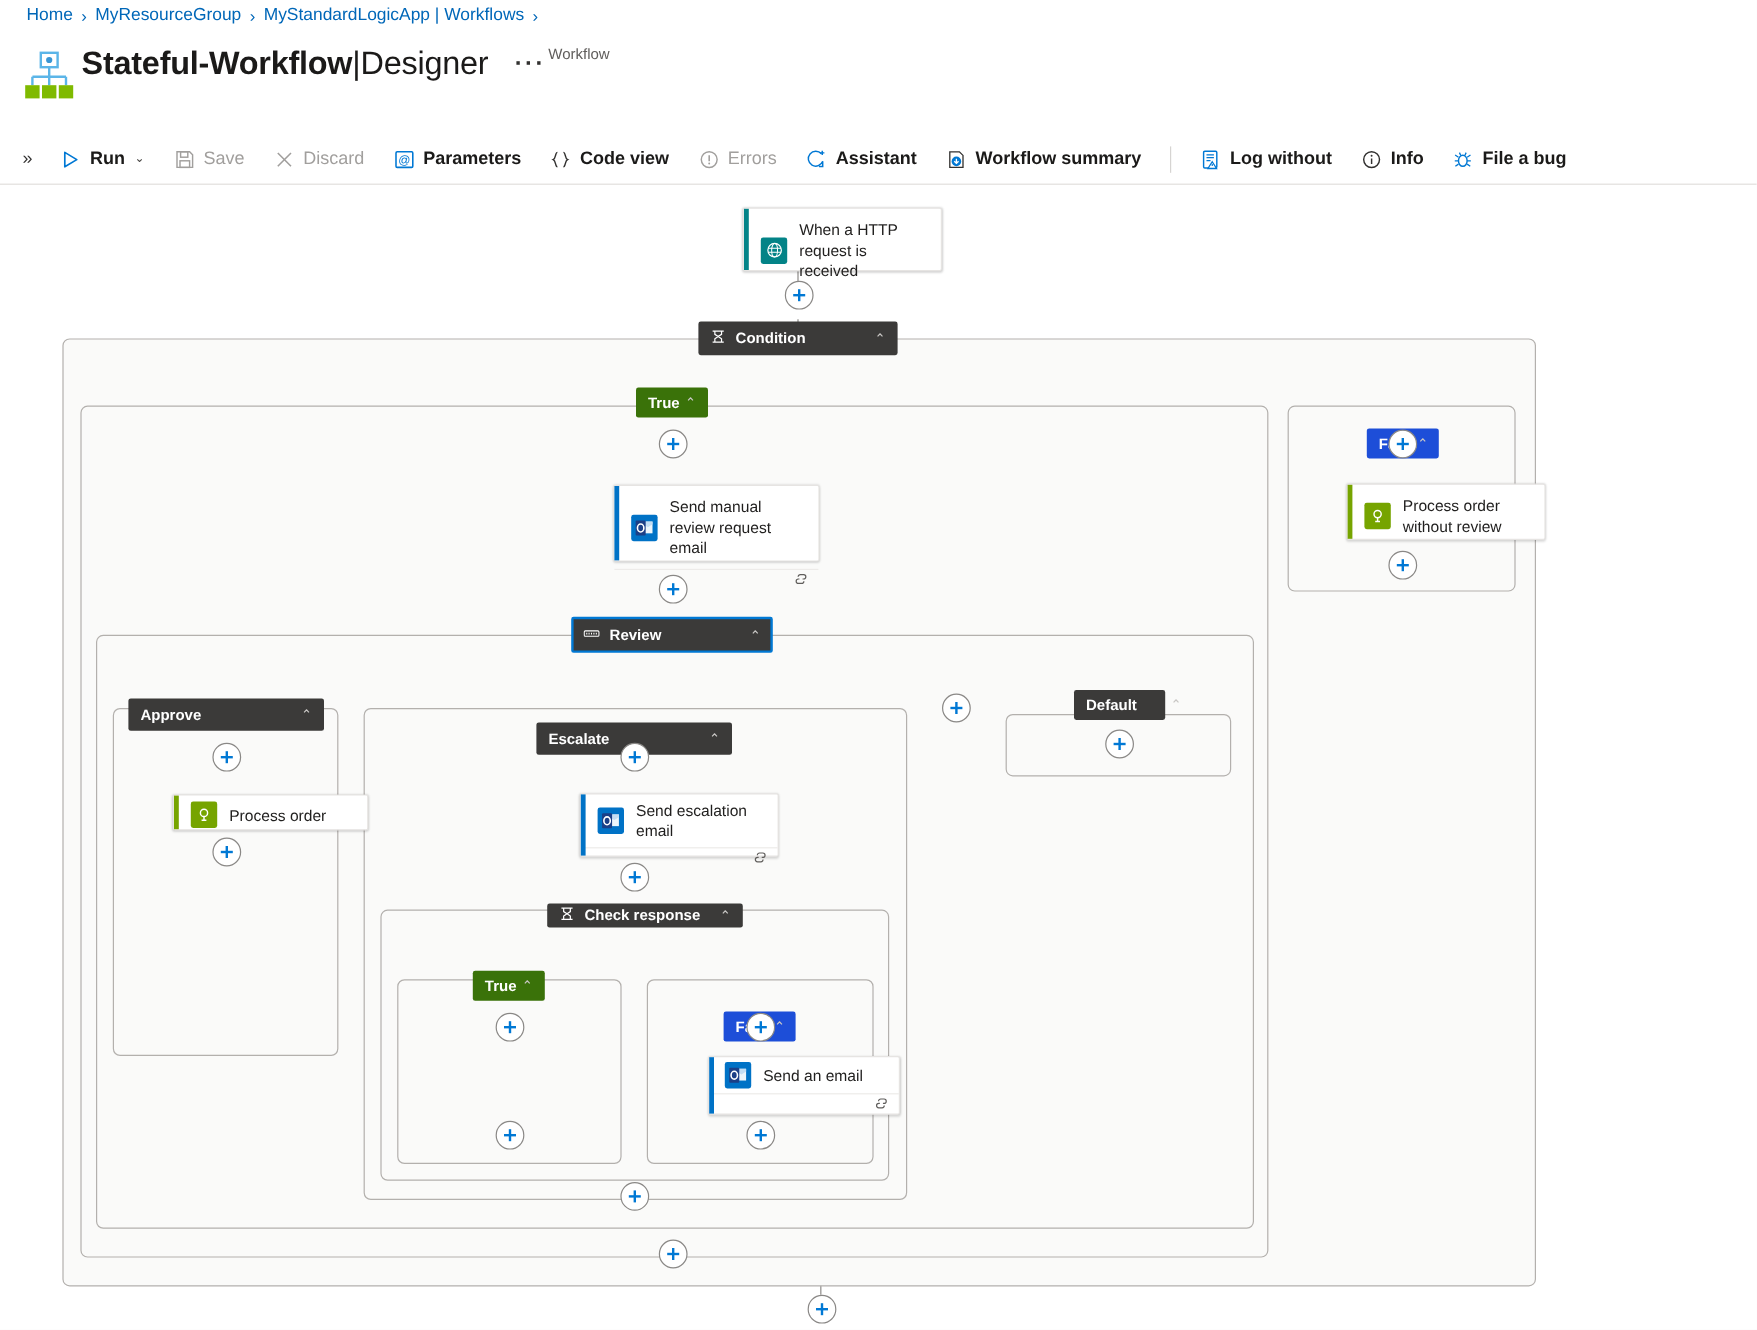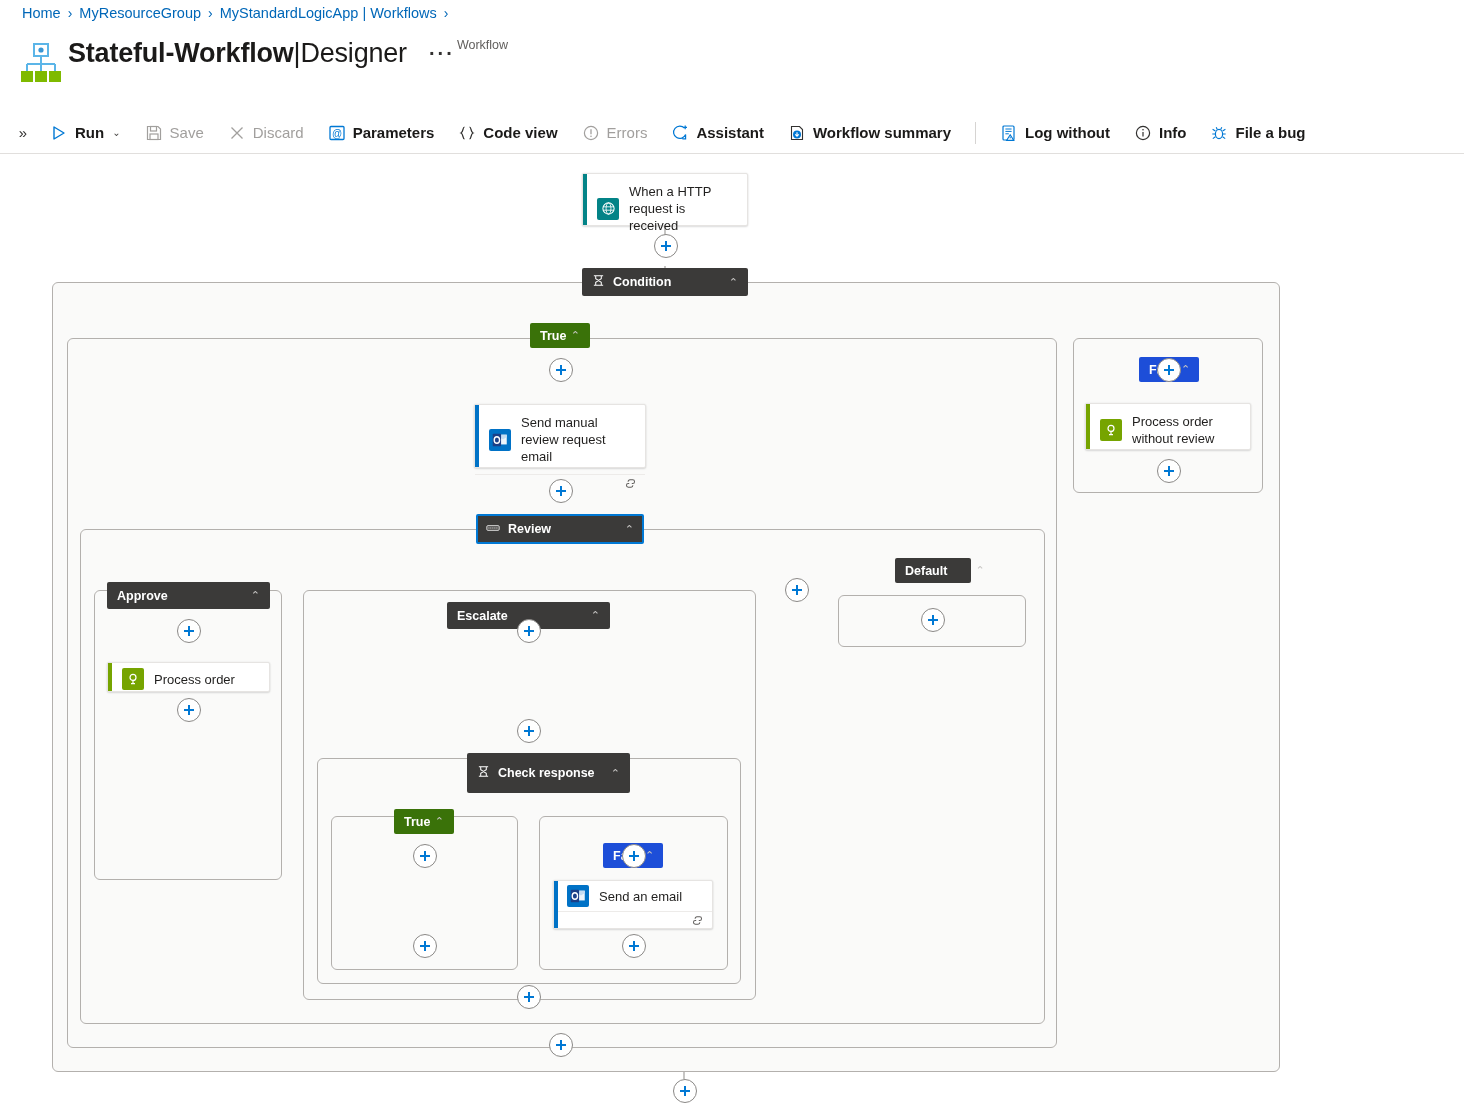--- a/index.html
+++ b/index.html
@@ -64,21 +64,21 @@
   .canvas svg.wires{position:absolute;left:0;top:0;width:1464px;height:954px;pointer-events:none;}
   
   .scope{
     position:absolute;border:1px solid #b3b0ad;border-radius:6px;background:#fafaf9;
     box-sizing:border-box;
   }
   
   .card{
     position:absolute;background:#ffffff;border:1px solid #e6e4e2;border-radius:2px;
     box-shadow:0 1px 2px rgba(0,0,0,.12), 0 0 2px rgba(0,0,0,.08);
-    box-sizing:border-box;display:flex;flex-direction:column;
+    box-sizing:border-box;display:flex;flex-direction:column;margin-left:37px;
   }
   .card .accent{position:absolute;left:0;top:0;bottom:0;width:4px;}
   .card-body{display:flex;align-items:center;gap:10px;padding:9px 10px 9px 14px;flex:1;}
   .card-ico{width:22px;height:22px;border-radius:2px;flex:0 0 22px;display:flex;align-items:center;justify-content:center;}
   .card-title{font-size:13px;line-height:17px;color:#201f1e;}
   .card-foot{height:20px;border-top:1px solid #edebe9;display:flex;align-items:center;justify-content:flex-end;padding-right:8px;}
   
   .chip{
     position:absolute;background:#3b3a39;border-radius:2px;
     display:flex;align-items:center;justify-content:space-between;
@@ -463,23 +463,45 @@
   <div class="plus" style="left:177px;top:544px;"></div>
 
   <div class="chip" style="left:447px;top:428px;width:163px;height:27px;margin-top:20px;">
     <span class="chip-left">
         <span>Escalate</span>
       </span>
     <span class="chev">⌃</span>
   </div>
   <div class="plus" style="left:517px;top:465px;"></div>
 
+  <div class="card" style="left:446px;top:507px;width:166px;height:53px;">
+    <span class="accent" style="background:#0072c6"></span>
+    <div class="card-body" style="padding:5px 10px 5px 14px;">
+      <span class="card-ico" style="background:#0072c6">
+        <svg width="16" height="14" viewBox="0 0 18 15">
+            <rect x="8" y="1.5" width="8.6" height="11" fill="#ffffff" opacity="0.93"></rect>
+            <path d="M8 1.5 h8.6 v2.6 L12.3 6.8 L8 4.1 Z" fill="#c4ddf3"></path>
+            <rect x="0.8" y="0.4" width="9.4" height="14.2" rx="1" fill="#1b3f87"></rect>
+            <ellipse cx="5.5" cy="7.5" rx="3" ry="3.7" fill="none" stroke="#ffffff" stroke-width="1.5"></ellipse>
+          </svg>
+      </span>
+      <span class="card-title">Send escalation email</span>
+    </div>
+    <div class="card-foot">
+      <span>
+        <svg width="13" height="11" viewBox="0 0 14 12">
+            <path d="M4.4 4 a2 2 0 0 1 2 -2 h3 a2 2 0 0 1 0 4 h-1" fill="none" stroke="#605e5c" stroke-width="1.1"></path>
+            <path d="M9.6 8 a2 2 0 0 1 -2 2 h-3 a2 2 0 0 1 0 -4 h1" fill="none" stroke="#605e5c" stroke-width="1.1"></path>
+          </svg>
+      </span>
+    </div>
+  </div>
   <div class="plus" style="left:517px;top:565px;"></div>
 
-  <div class="chip" style="left:467px;top:599px;width:163px;height:40px;">
+  <div class="chip" style="left:456px;top:599px;width:163px;height:20px;">
     <span class="chip-left">
       <span>
         <svg width="13" height="13" viewBox="0 0 14 14">
             <path d="M2 2 h10 M2 12 h10 M4 2 v3 l3 2 l3 -2 v-3 M4 12 v-3 l3 -2 l3 2 v3" fill="none" stroke="#ffffff" stroke-width="1.1"></path>
           </svg>
       </span>
       <span>Check response</span>
     </span>
     <span class="chev">⌃</span>
   </div>
@@ -517,21 +539,21 @@
       <span>
         <svg width="13" height="11" viewBox="0 0 14 12">
             <path d="M4.4 4 a2 2 0 0 1 2 -2 h3 a2 2 0 0 1 0 4 h-1" fill="none" stroke="#605e5c" stroke-width="1.1"></path>
             <path d="M9.6 8 a2 2 0 0 1 -2 2 h-3 a2 2 0 0 1 0 -4 h1" fill="none" stroke="#605e5c" stroke-width="1.1"></path>
           </svg>
       </span>
     </div>
   </div>
   <div class="plus" style="left:622px;top:780px;"></div>
 
-  <div class="chip" style="left:895px;top:404px;width:76px;height:25px;gap:28px;">
+  <div class="chip" style="left:895px;top:421px;width:76px;height:25px;gap:28px;">
     <span class="chip-left">
         <span>Default</span>
       </span>
     <span class="chev">⌃</span>
   </div>
   <div class="plus" style="left:921px;top:454px;"></div>
 
   <div class="plus" style="left:785px;top:424px;"></div>
 
   <div class="plus" style="left:517px;top:831px;"></div>

